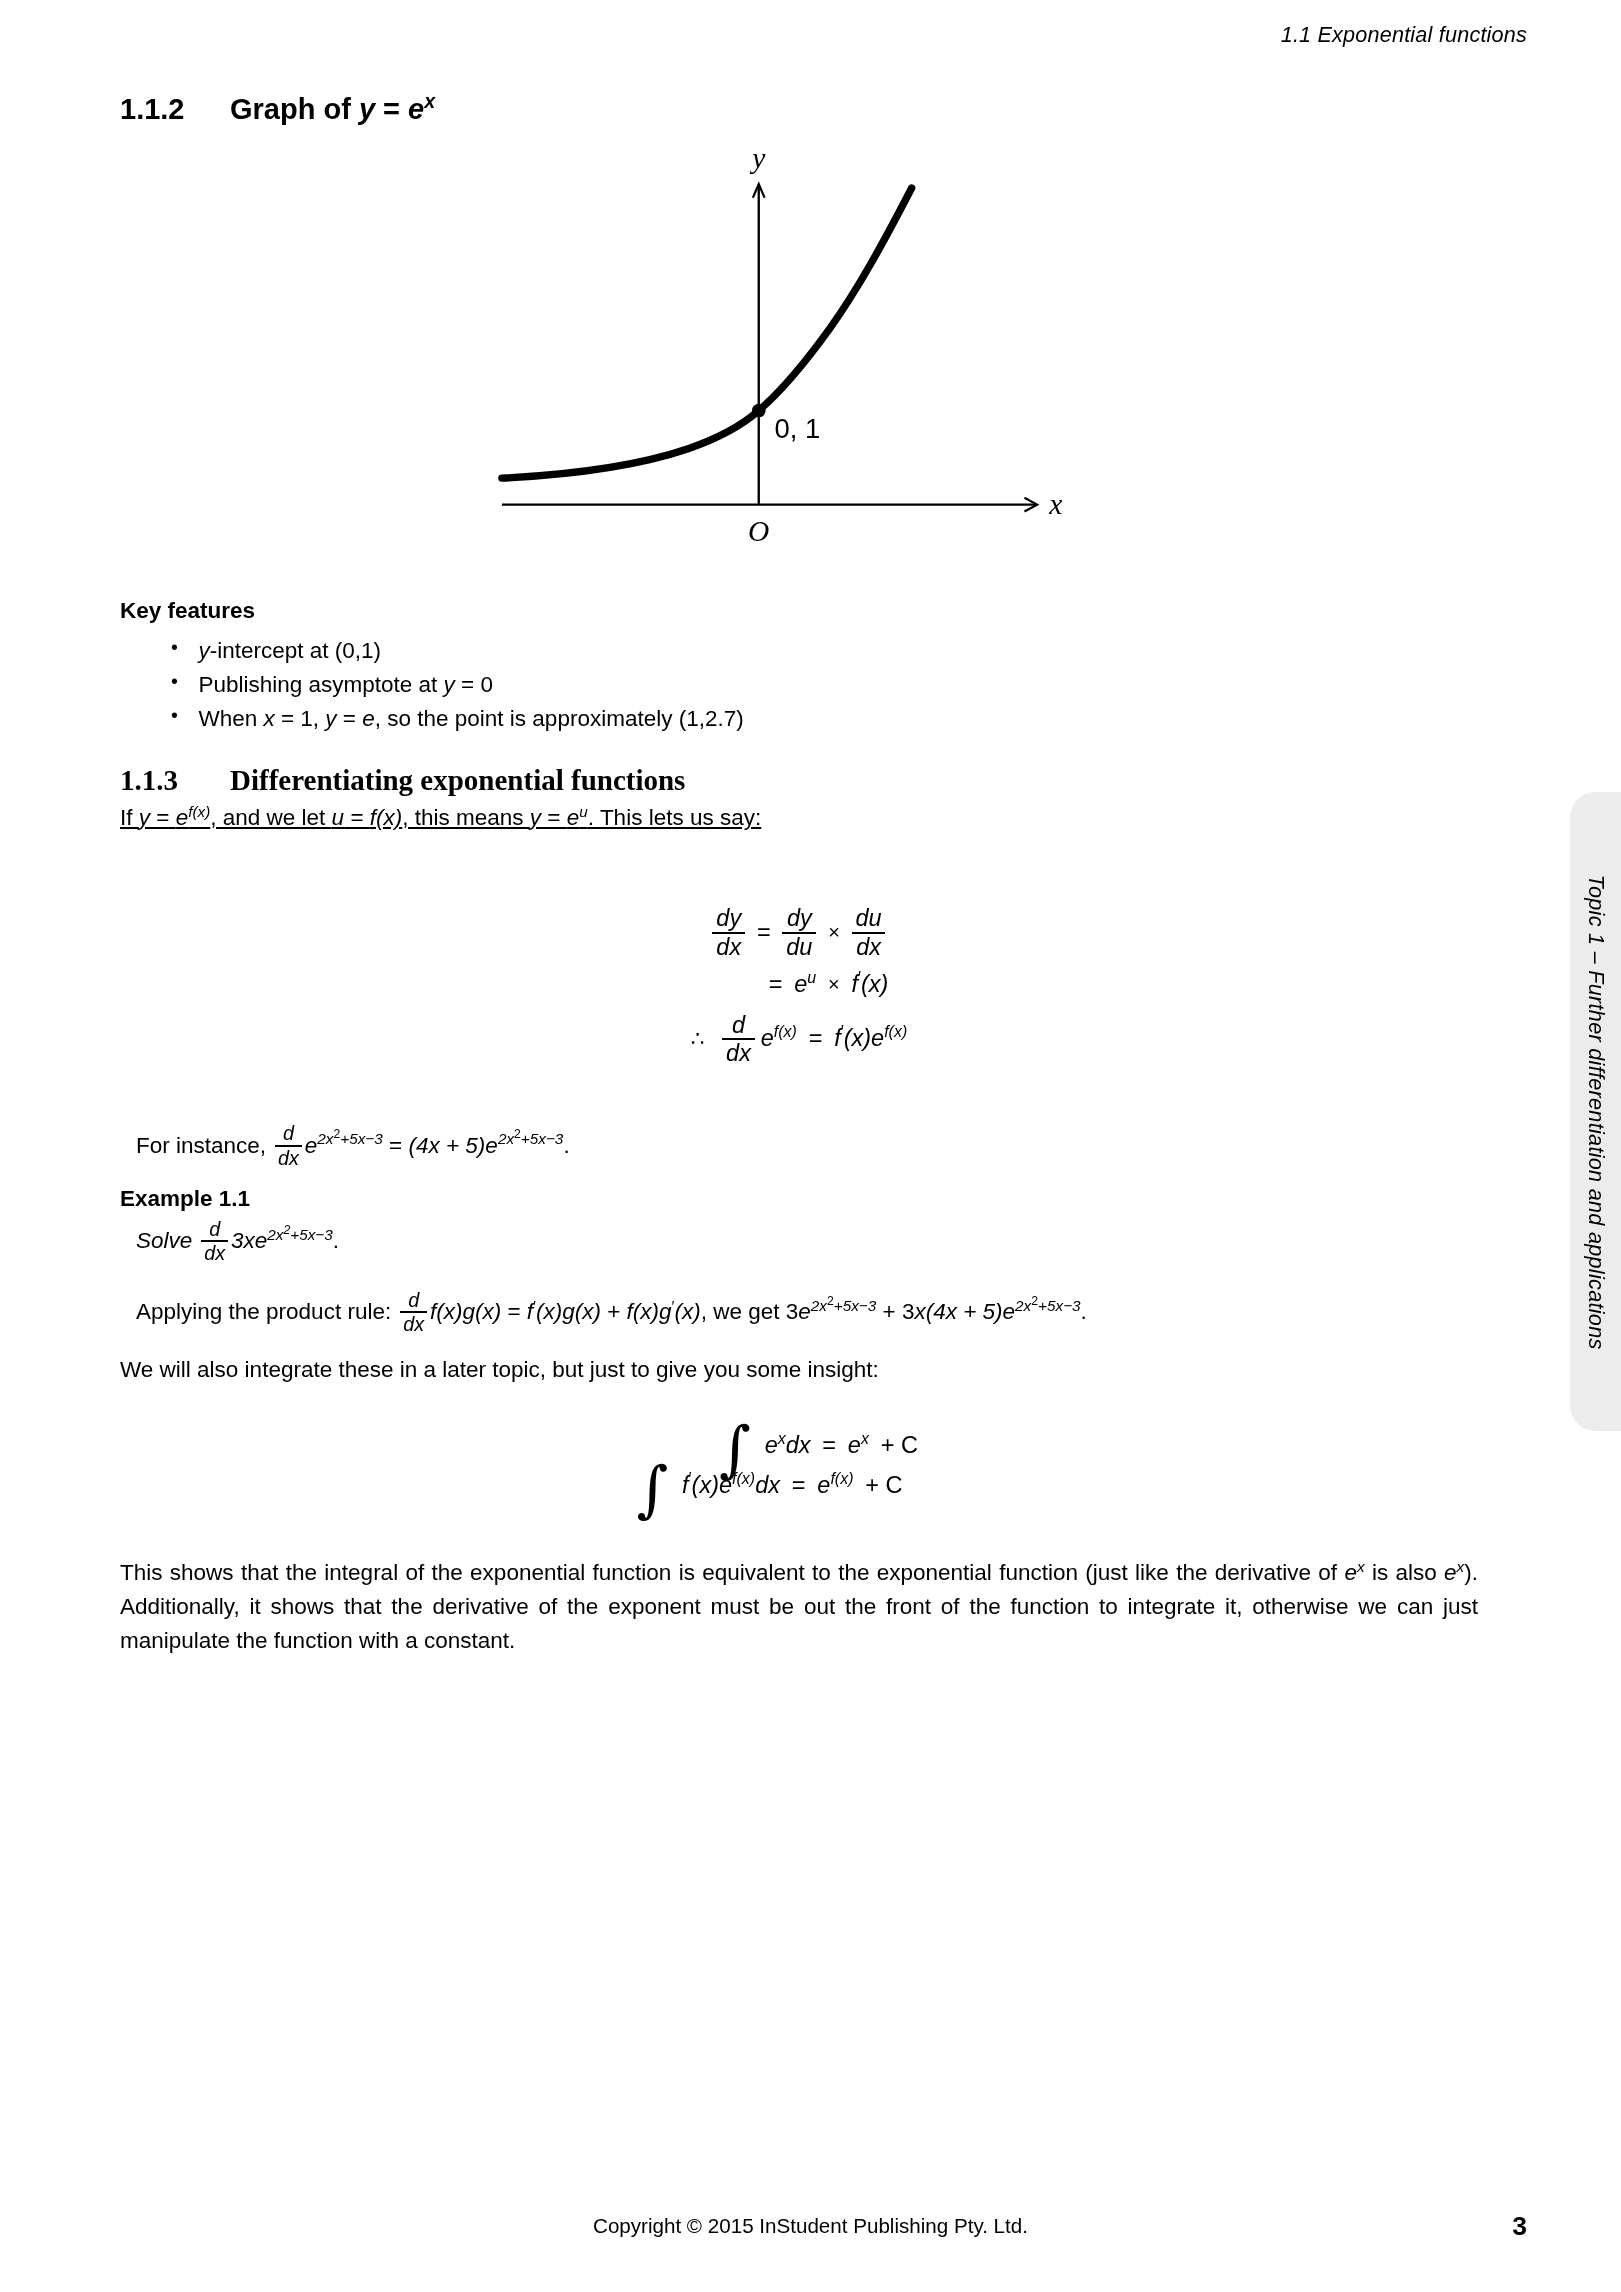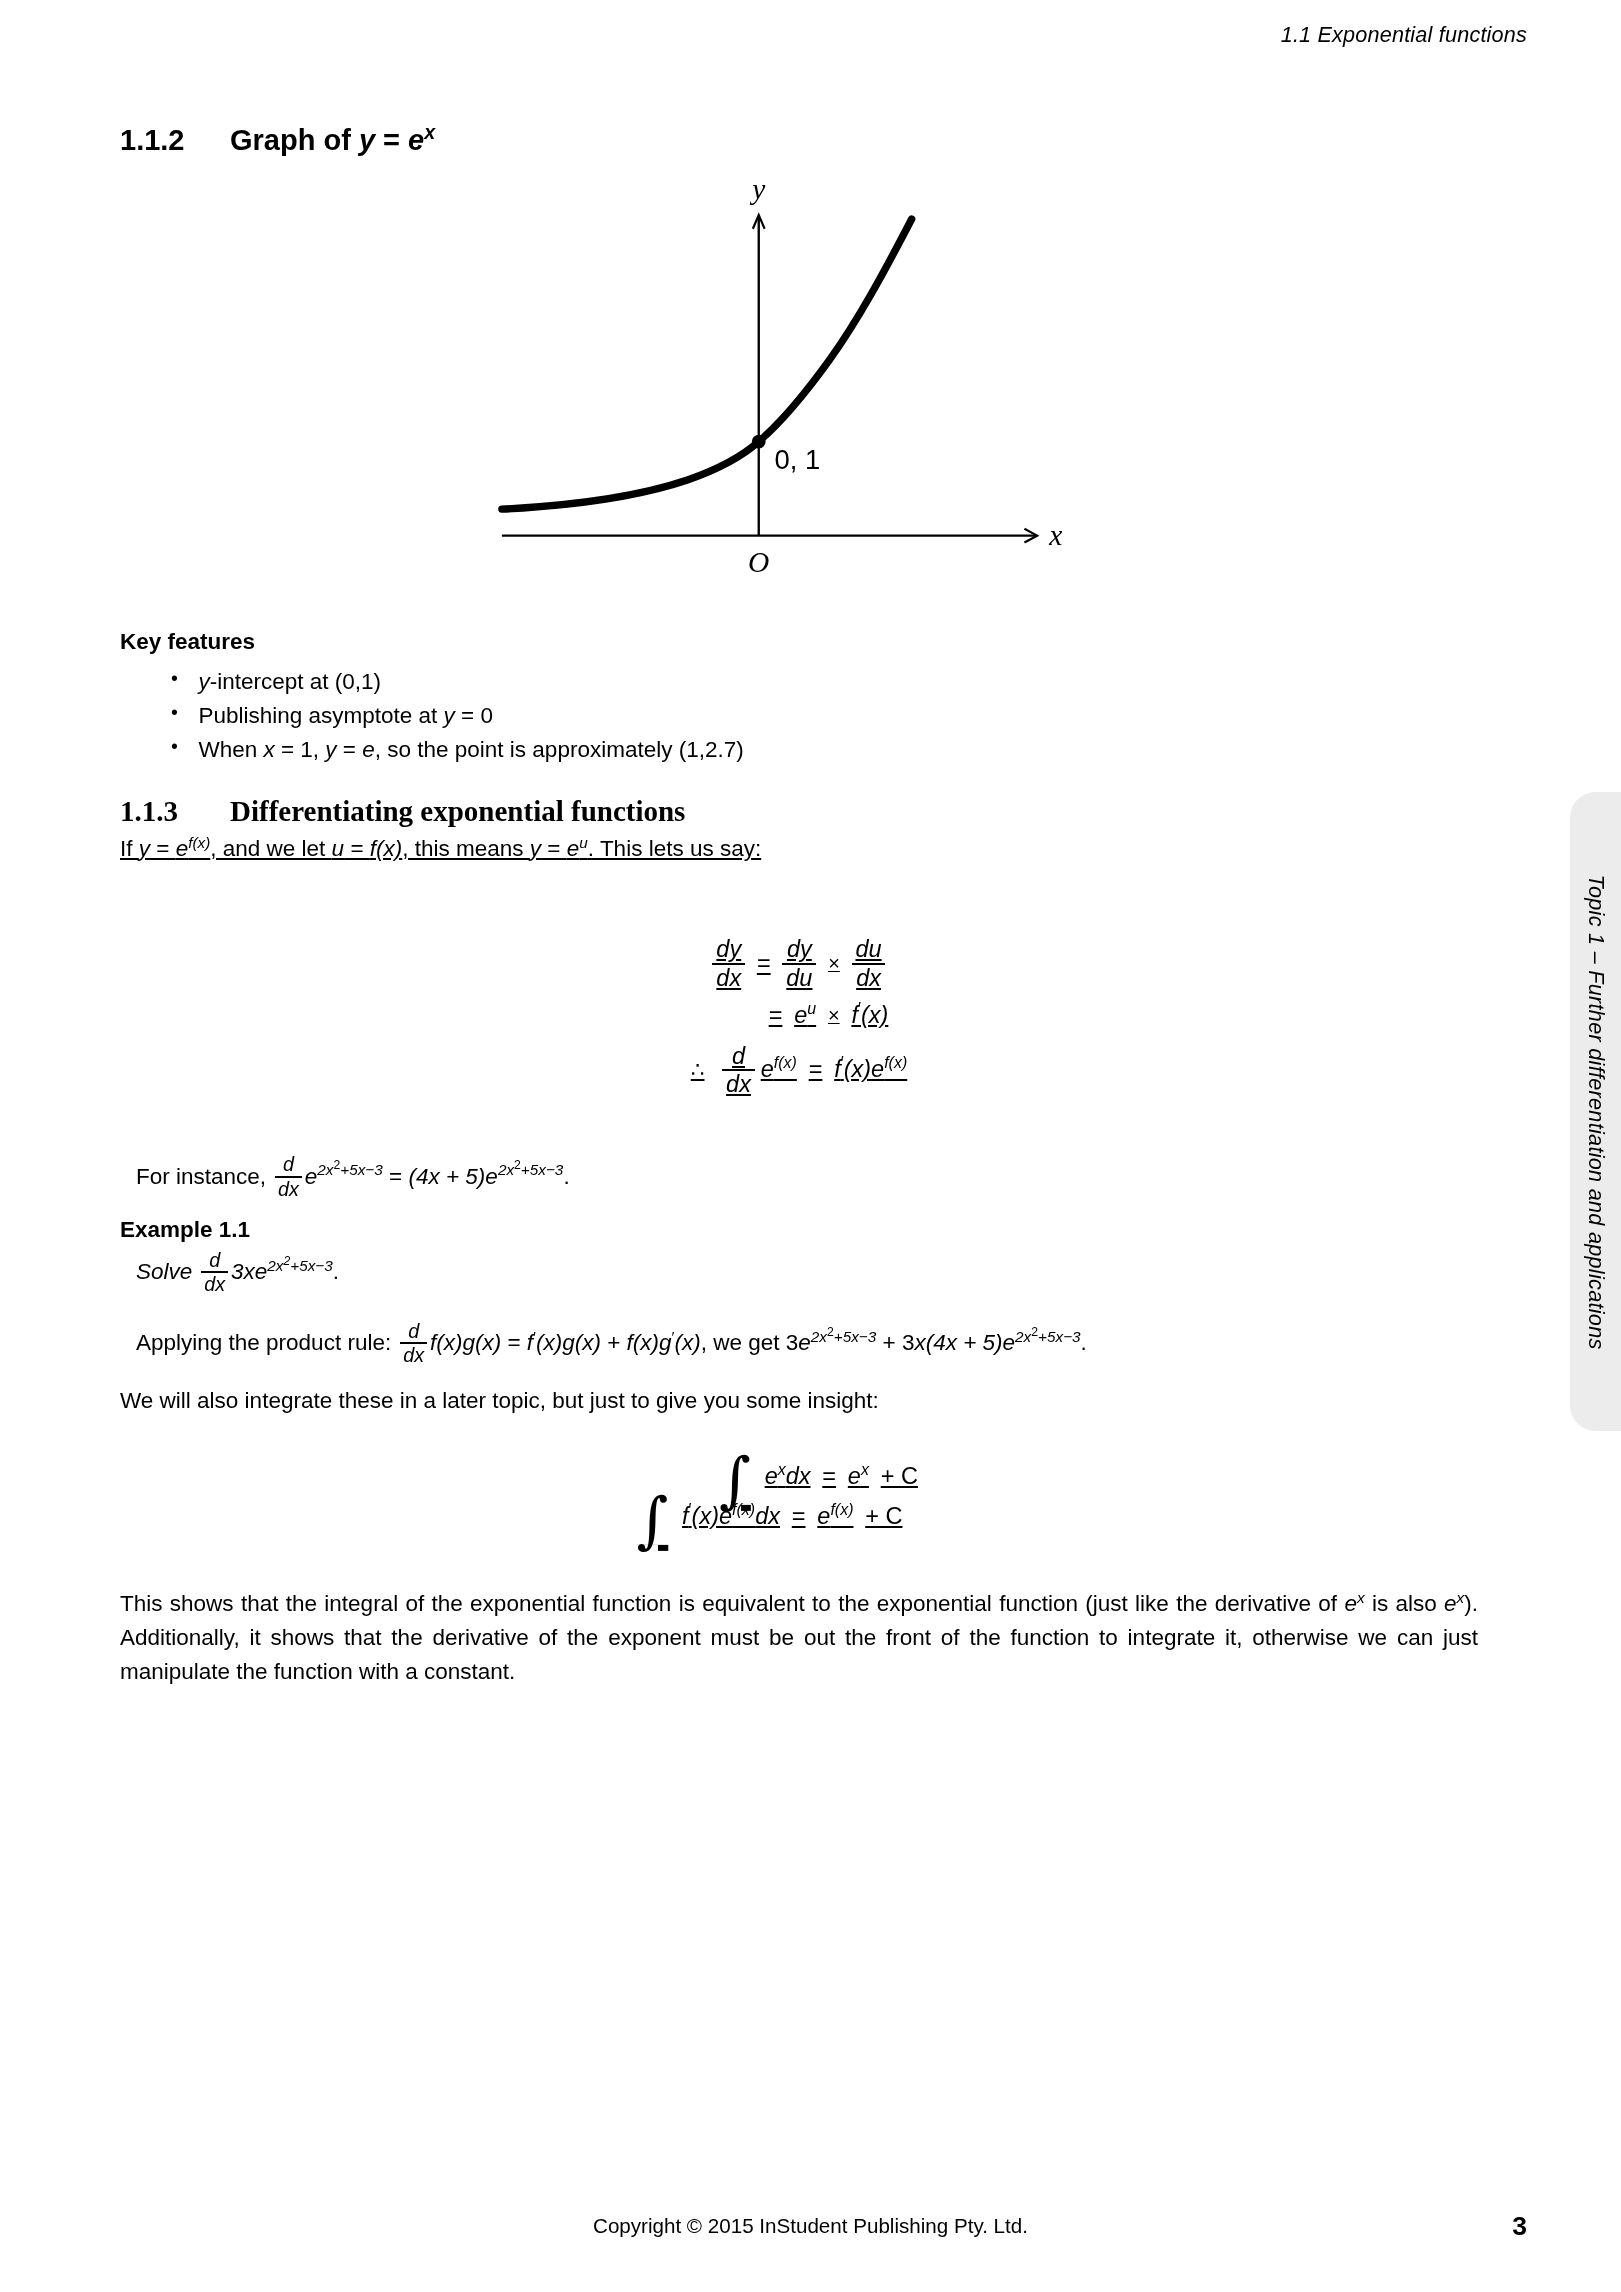--- a/index.html
+++ b/index.html
@@ -28,21 +28,21 @@
     right: 94px;
     font-style: italic;
     font-size: 21.6px;
     letter-spacing: 0.2px;
   }
 
   
   .content {
     position: absolute;
     left: 120px;
-    top: 122px;
+    top: 91px;
     width: 1358px;
   }
 
   h2.section-heading {
     font-size: 29px;
     font-weight: bold;
     margin: 0 0 0 0;
     line-height: 1.25;
     white-space: nowrap;
   }
@@ -100,21 +100,20 @@
     text-align: center;
     font-size: 23.5px;
     margin: 0;
   }
   .eqn-row {
     display: flex;
     align-items: center;
     justify-content: center;
     gap: 11.8px;
     line-height: 1;
-    text-decoration: underline;
   }
   .frac {
     display: inline-flex;
     flex-direction: column;
     align-items: center;
     vertical-align: middle;
     font-style: italic;
     line-height: 1.05;
   }
   .frac .num-part { padding: 0 3.9px 1px 3.9px; }

